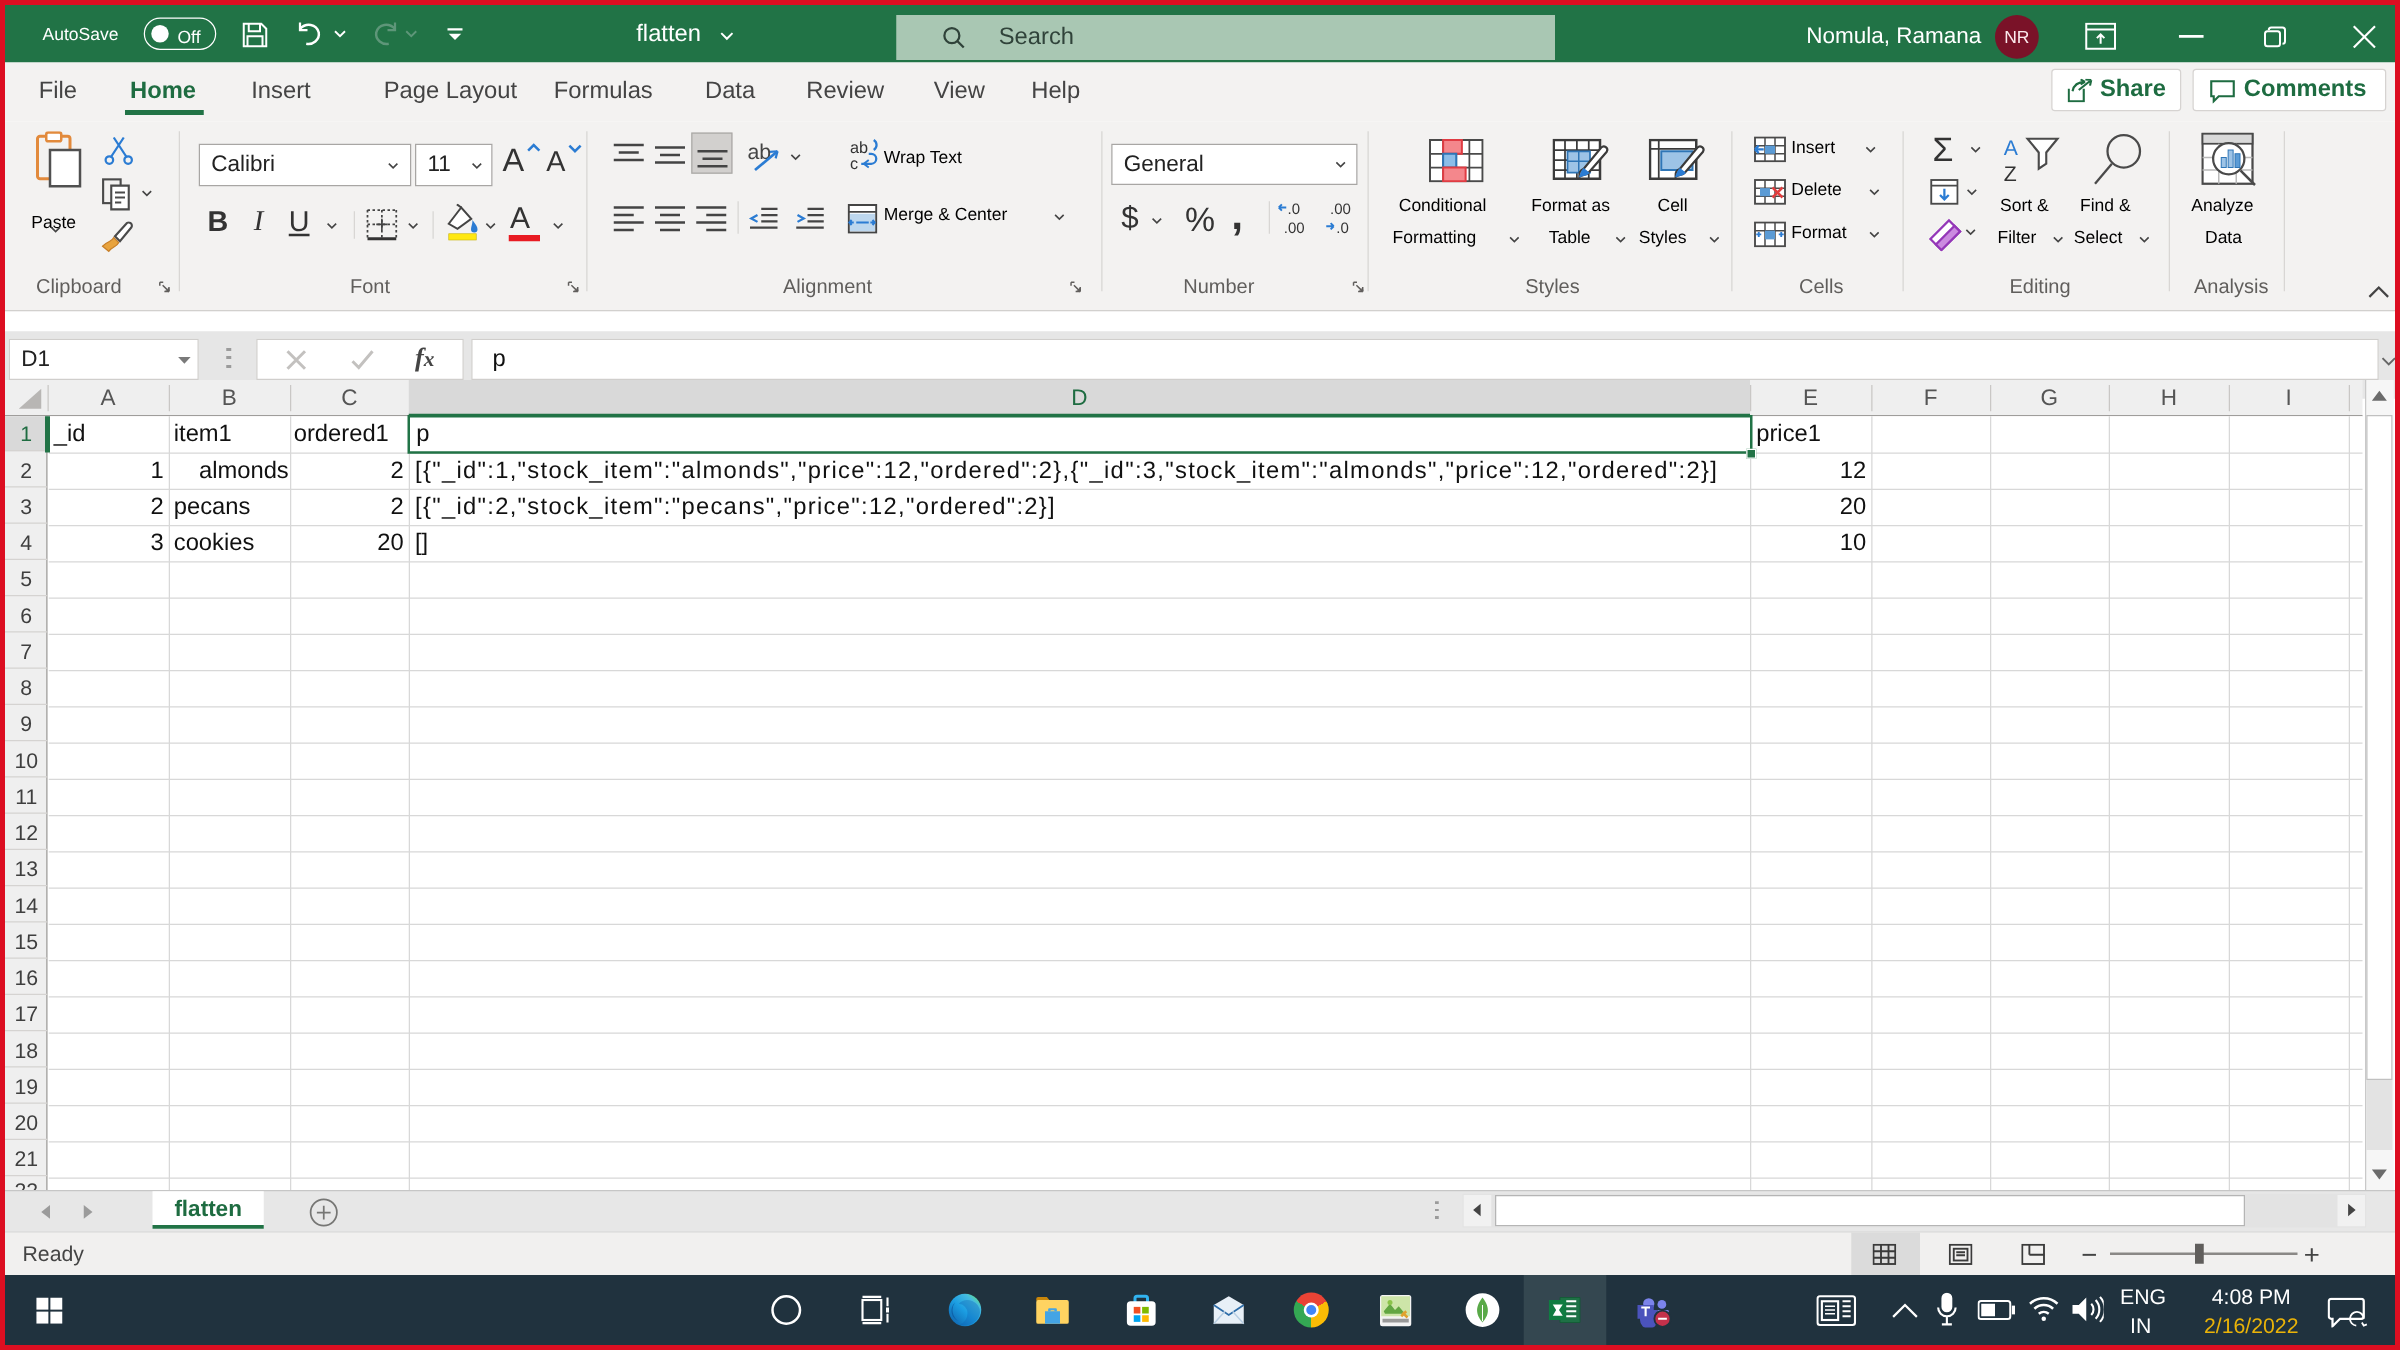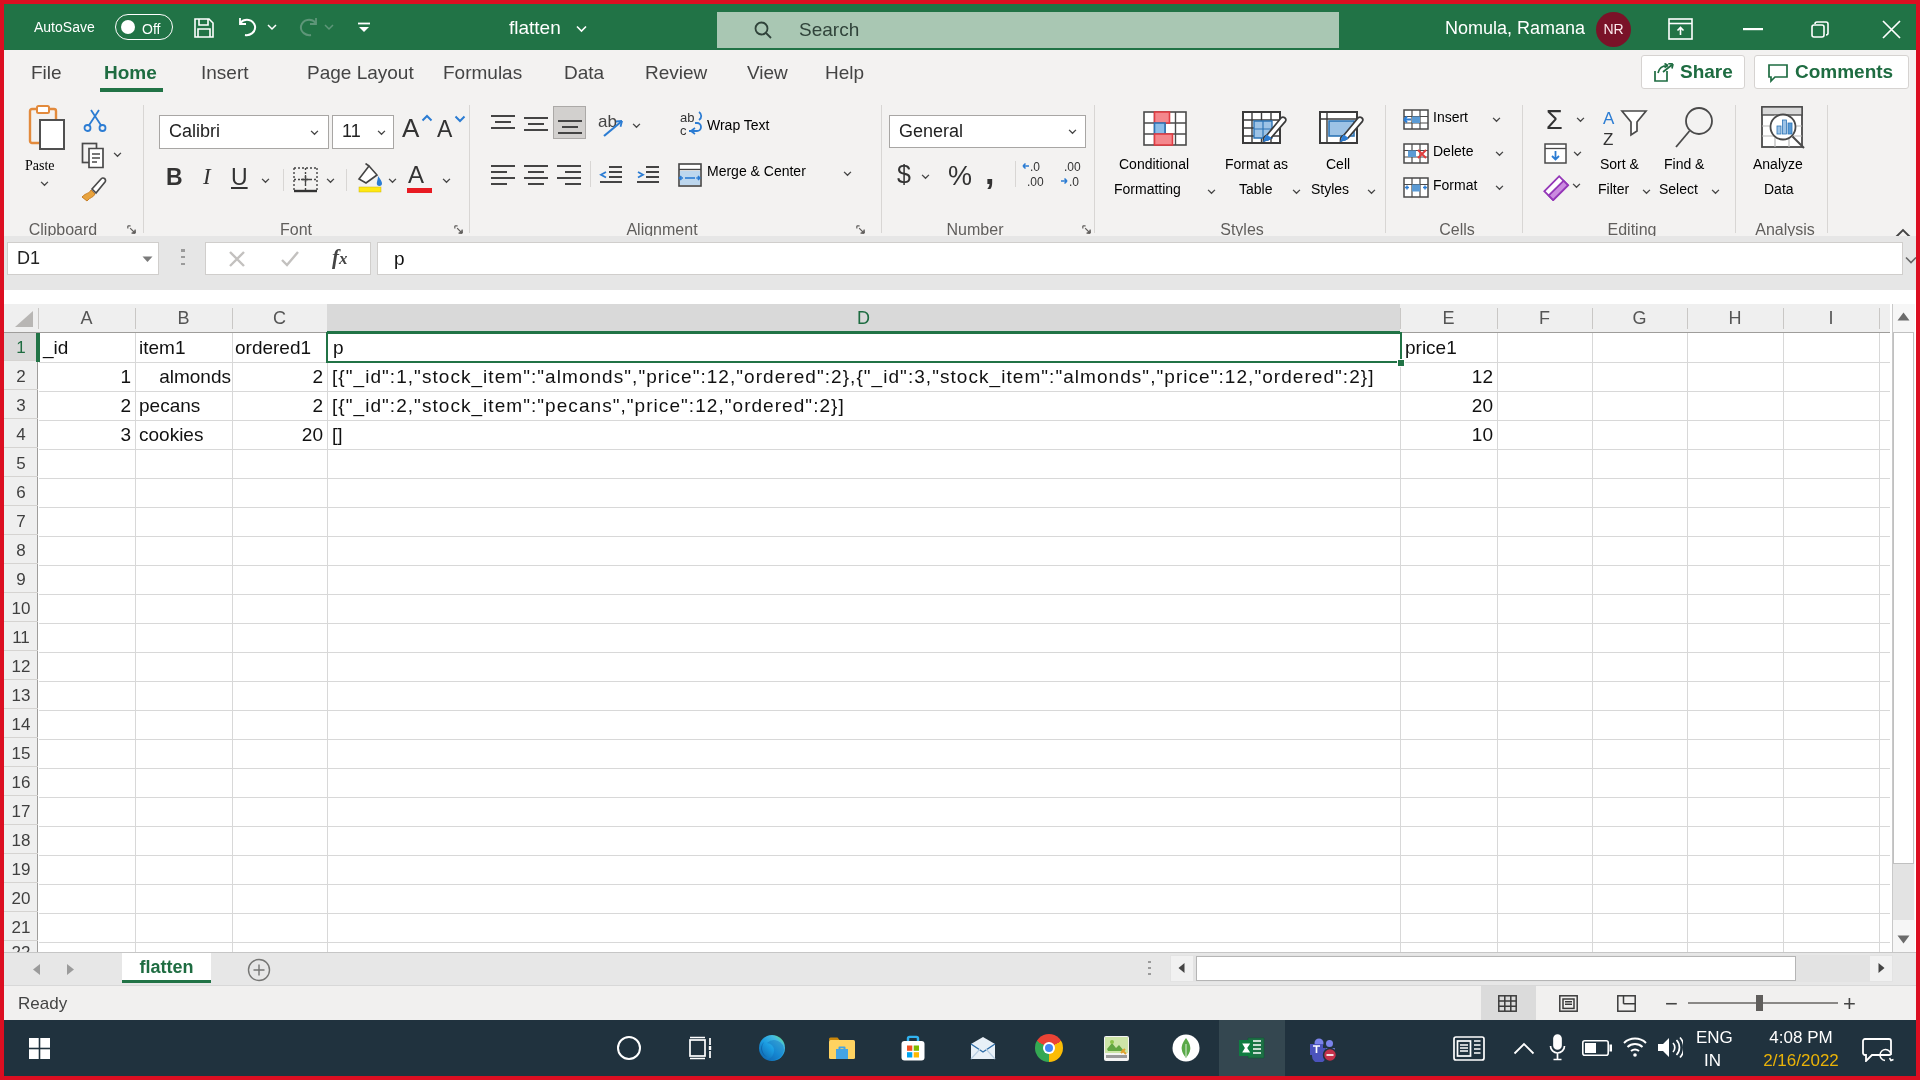--- a/index.html
+++ b/index.html
@@ -7,41 +7,41 @@
 body { font-family:"Liberation Sans", sans-serif; position:relative; background:#fff; }
 .abs { position:absolute; }
 #frame { left:0; top:0; width:1920px; height:1080px; border:4px solid #DC0E21; z-index:99; pointer-events:none; }
 
 #titlebar { left:4px; top:4px; width:1912px; height:46px; background:#217346; color:#fff; }
 #autosave { left:30px; top:15px; font-size:14px; color:#fff; }
 #aspill { left:111px; top:10px; width:58px; height:26px; border:1.6px solid #fff; border-radius:13px; }
 #asknob { left:117px; top:16px; width:14px; height:14px; border-radius:50%; background:#fff; }
 #asoff { left:138px; top:17px; font-size:14px; color:#fff; }
 #ftitle { left:505px; top:13px; font-size:19px; color:#fff; }
-#tsearch { left:713px; top:8px; width:622px; height:36px; background:#A9C7B3; }
+#tsearch { left:713px; top:8px; width:527px; height:36px; background:#A9C7B3; }
 #tsearchtxt { left:82px; top:7px; font-size:19px; color:#30433A; }
 #username { left:1441px; top:14px; font-size:18px; color:#fff; }
 #nrbadge { left:1592px; top:8px; width:35px; height:35px; border-radius:50%; background:#7A1228; color:#FBE9EC; font-size:14px; text-align:center; line-height:35px; }
 
 #tabrow { left:4px; top:50px; width:1912px; height:47px; background:#F3F2F1; }
 .rtab { position:absolute; top:12px; font-size:19px; color:#444; }
 #hometab { color:#1E6C41; font-weight:bold; }
 #homeline { left:96px; top:38px; width:63px; height:4px; background:#217346; }
 .actbtn { position:absolute; top:5px; height:34px; background:#fff; border:1px solid #D6D3D1; border-radius:3px; color:#1E6C41; font-size:19px; }
 
 #ribbon { left:4px; top:97px; width:1912px; height:152px; background:#F3F2F1; border-bottom:1px solid #D2D0CE; }
 .rdiv { position:absolute; top:8px; height:128px; width:1px; background:#D8D6D4; }
 .glabel { position:absolute; top:124px; font-size:16px; color:#605E5C; text-align:center; }
 .launch { position:absolute; top:127px; width:11px; height:11px; }
 .combo { position:absolute; background:#fff; border:1px solid #A8A6A4; font-size:18px; color:#222; }
 .ric { position:absolute; }
 .rlbl { position:absolute; font-size:14px; color:#000000; }
 .chev { position:absolute; width:9px; height:6px; }
 
-#fbar { left:4px; top:236px; width:1912px; height:54px; background:#E6E6E6; }
+#fbar { left:4px; top:265px; width:1912px; height:54px; background:#E6E6E6; }
 .fbox { position:absolute; top:6px; height:33px; background:#fff; border:1px solid #D0CECC; }
 
 #colhead { left:4px; top:304px; width:1886px; height:29px; background:#EFEFEF; border-bottom:1px solid #9F9D9B; }
 .chd { position:absolute; top:0; height:28px; font-size:18px; color:#555; text-align:center; line-height:29px; }
 .chborder { position:absolute; top:4px; height:21px; width:1px; background:#C9C7C5; }
 #rowhead { left:4px; top:333px; width:34px; height:619px; background:#EFEFEF; border-right:1px solid #9F9D9B; }
 .rhd { position:absolute; left:0; width:34px; font-size:17px; color:#3f3f3f; text-align:center; line-height:29px; border-bottom:1px solid #D5D3D1; }
 #gridarea { left:39px; top:333px; width:1851px; height:619px; background:#fff; }
 .gvline { position:absolute; top:0; width:1px; height:619px; background:#D8D8D8; }
 .ghline { position:absolute; left:0; width:1851px; height:1px; background:#D8D8D8; }
@@ -146,21 +146,21 @@
   <div class="rdiv" style="left:1381px"></div>
   <div class="rdiv" style="left:1518px"></div>
   <div class="rdiv" style="left:1731px"></div>
   <div class="rdiv" style="left:1823px"></div>
 
   <svg class="ric" style="left:24px;top:8px" width="38" height="46" viewBox="0 0 38 46">
       <rect x="2" y="4" width="26" height="34" rx="2" fill="none" stroke="#E28A3C" stroke-width="2.4"></rect>
       <rect x="9" y="1" width="12" height="7" rx="1.5" fill="#fff" stroke="#E28A3C" stroke-width="2"></rect>
       <rect x="12" y="15" width="24" height="29" fill="#fff" stroke="#505050" stroke-width="2"></rect>
     </svg>
-  <div class="rlbl" style="left:21px;top:61px;font-family:Liberation Serif, serif;">Paste</div>
+  <div class="rlbl" style="left:21px;top:72px;">Paste</div>
   <svg class="chev" style="left:36px;top:84px" width="10" height="7" viewBox="0 0 10 7" fill="none" stroke="#444" stroke-width="1.5">
       <path d="M1 1 l4 4 l4-4"></path>
     </svg>
   <svg class="ric" style="left:79px;top:12px" width="24" height="23" viewBox="0 0 24 23" fill="none" stroke="#2B7CD3" stroke-width="1.8">
       <path d="M5.5 17 L16 1 M18.5 17 L8 1" stroke="#2B7CD3"></path>
       <circle cx="4.5" cy="19" r="3"></circle>
       <circle cx="19.5" cy="19" r="3"></circle>
     </svg>
   <svg class="ric" style="left:77px;top:45px" width="28" height="28" viewBox="0 0 28 28" fill="none" stroke="#4A4A4A" stroke-width="1.7">
       <rect x="1.5" y="1.5" width="14" height="19"></rect>

